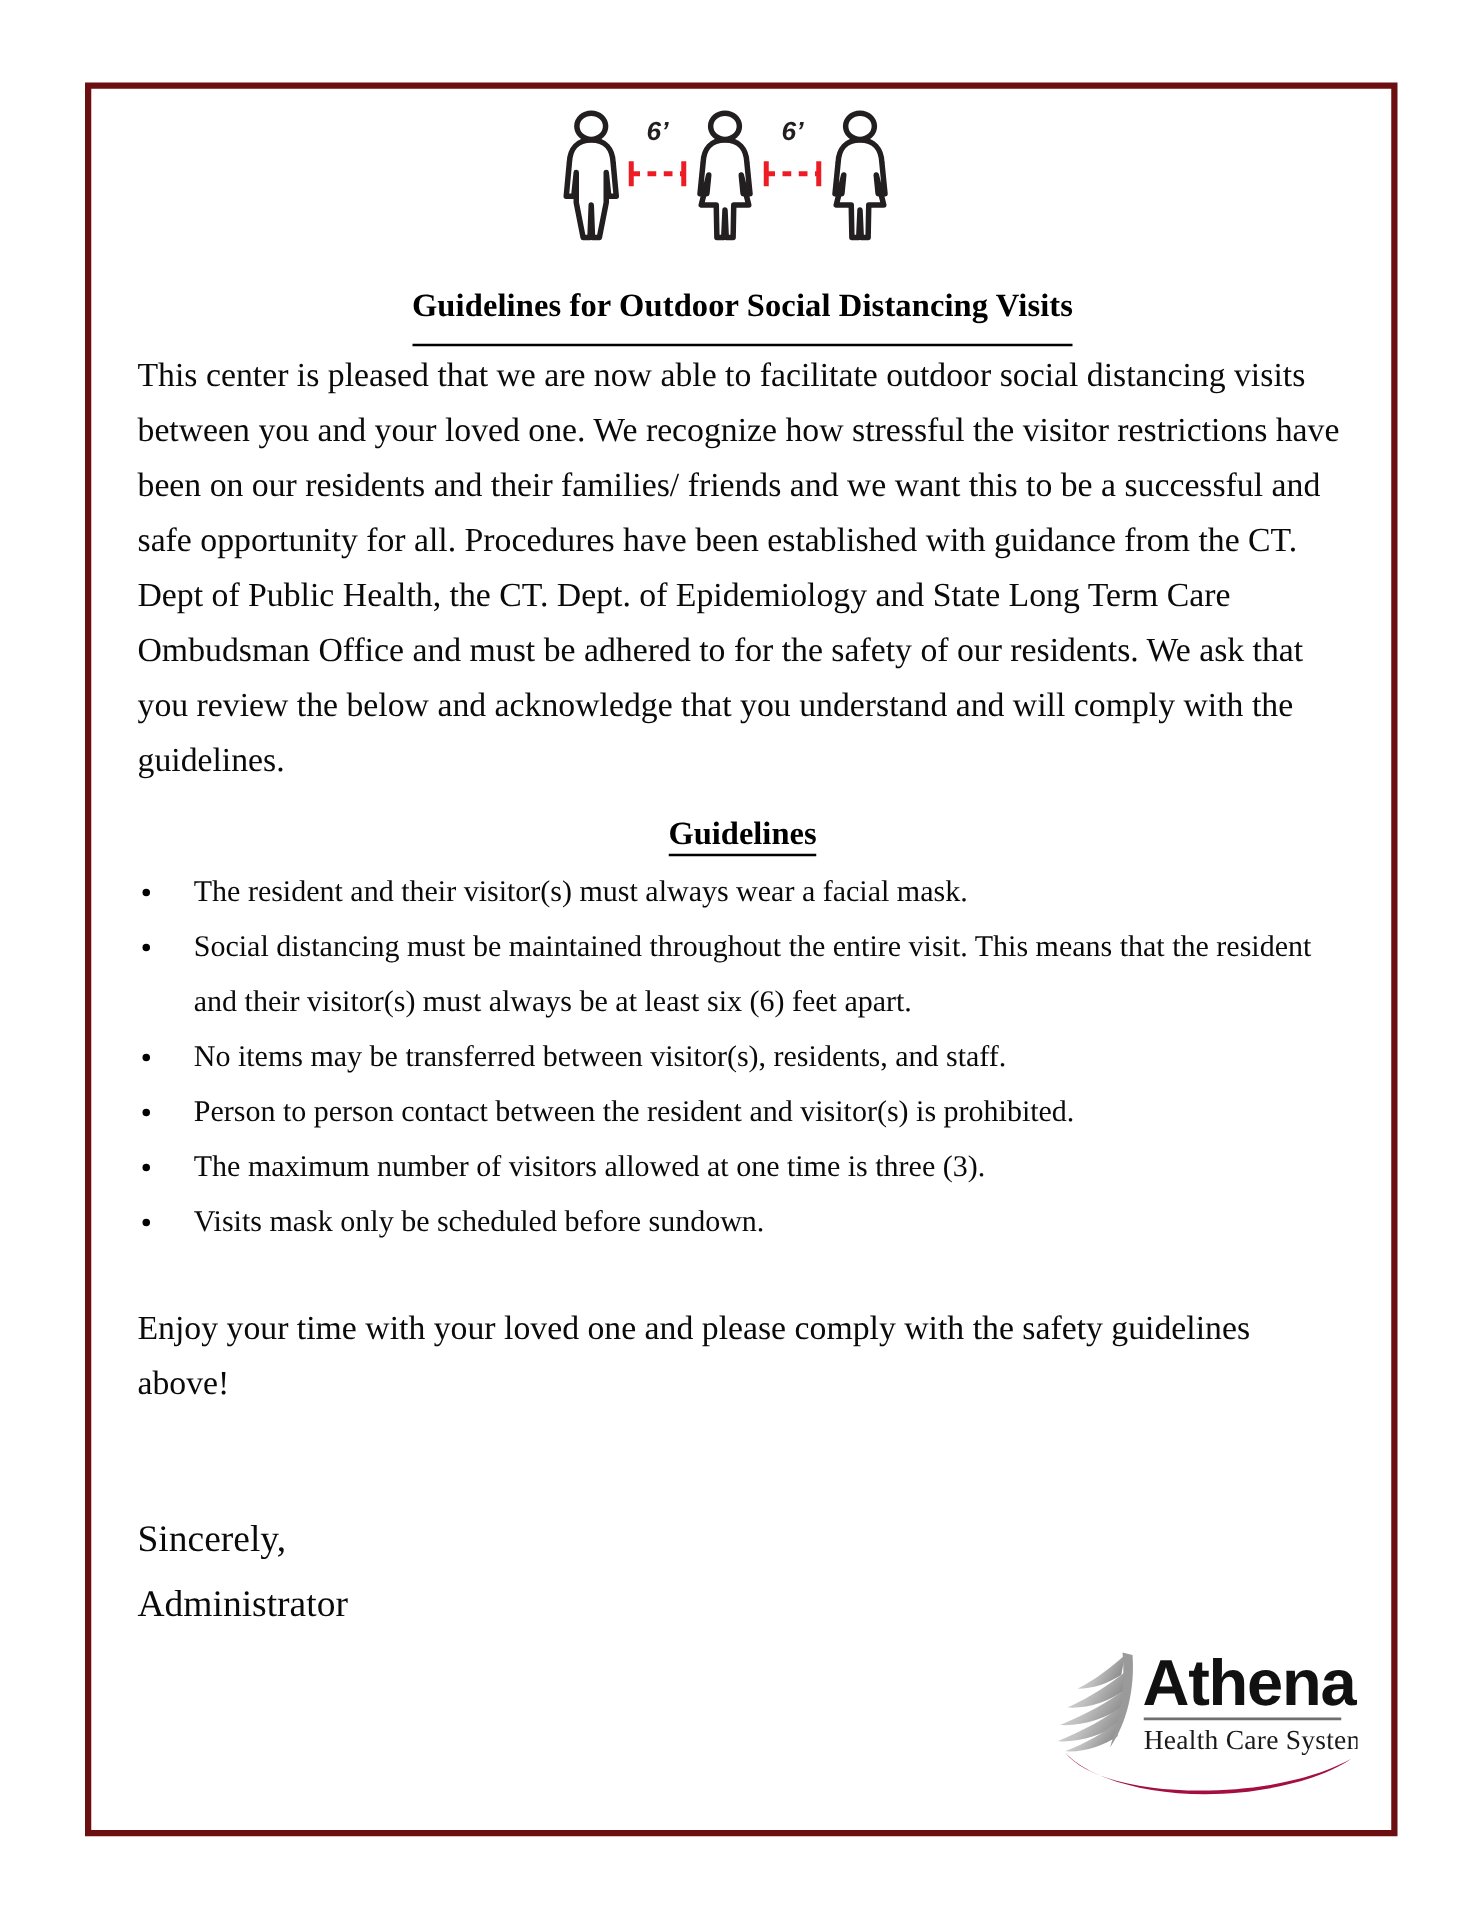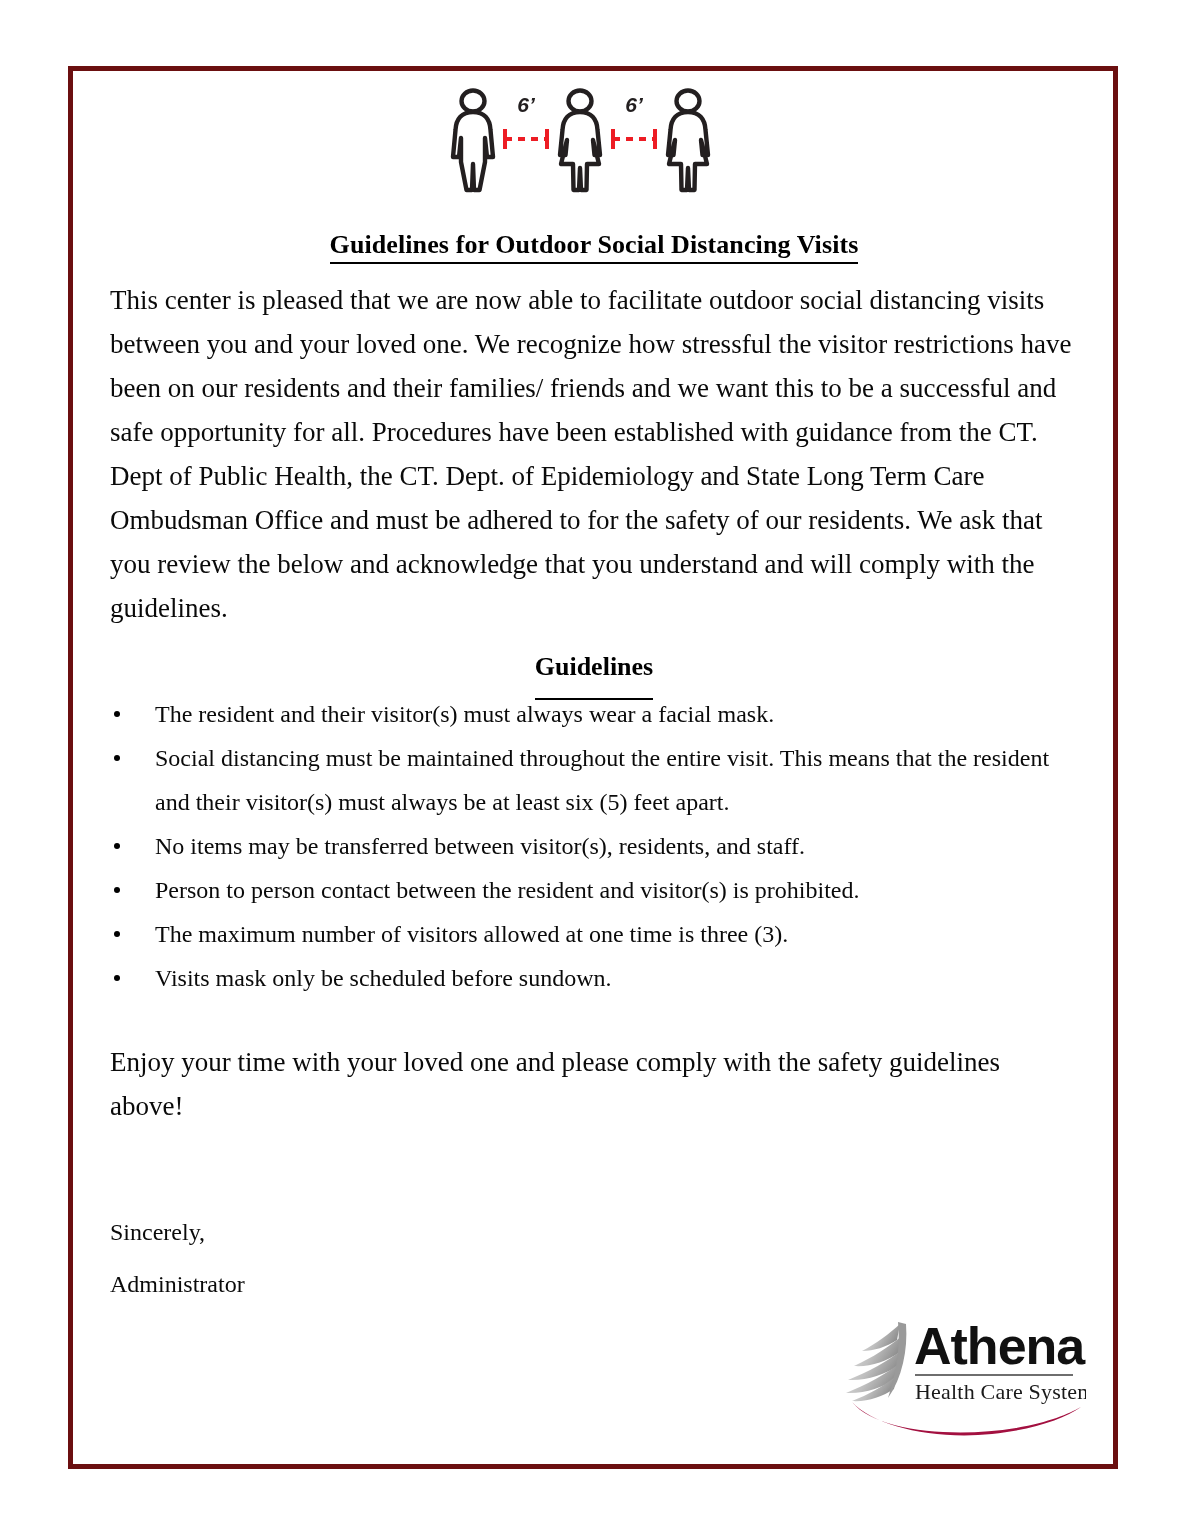--- a/index.html
+++ b/index.html
@@ -41,32 +41,32 @@
   .doc-title{
     text-align:center;
     font-size:26px;
     font-weight:bold;
     letter-spacing:.1px;
     margin-top:36px;
     font-family:"Liberation Serif", serif;
   }
   .doc-title span{
     border-bottom:2.5px solid #000;
-    padding-bottom:3px;
+    padding-bottom:16px;
   }
   .section-heading{
     text-align:center;
     font-size:26px;
     font-weight:bold;
     margin-top:22px;
     margin-bottom:10px;
   }
   .section-heading span{
     border-bottom:2.5px solid #000;
-    padding-bottom:17px;
+    padding-bottom:2px;
   }
 
   
   .para{
     font-size:27px;
     line-height:44px;
     color:#0a0a0a;
     margin-top:18px;
     text-align:left;
     width:963px;
@@ -93,21 +93,21 @@
     left:4px;
     top:19px;
     width:6px; height:6px;
     border-radius:50%;
     background:#000;
   }
 
   
   #signature-block{ margin-top:78px; }
   #signature-block .sig-line{
-    font-size:24px;
+    font-size:30px;
     line-height:52px;
     color:#0a0a0a;
   }
 
   
   #athena-logo{
     position:absolute;
     left:836px; top:1306px;
     width:250px; height:135px;
   }
@@ -210,21 +210,21 @@
   </h1>
 
   <p class="para" id="intro-paragraph">This center is pleased that we are now able to facilitate outdoor social distancing visits between you and your loved one.  We recognize how stressful the visitor restrictions have been on our residents and their families/ friends and we want this to be a successful and safe opportunity for all. Procedures have been established with guidance from the CT. Dept of Public Health, the CT. Dept. of Epidemiology and State Long Term Care Ombudsman Office and must be adhered to for the safety of our residents. We ask that you review the below and acknowledge that you understand and will comply with the guidelines.</p>
 
   <h2 class="section-heading">
     <span>Guidelines</span>
   </h2>
 
   <ul class="guidelines-list">
     <li>The resident and their visitor(s) must always wear a facial mask.</li>
-    <li>Social distancing must be maintained throughout the entire visit. This means that the resident and their visitor(s) must always be at least six (5) feet apart.</li>
+    <li>Social distancing must be maintained throughout the entire visit. This means that the resident and their visitor(s) must always be at least six (6) feet apart.</li>
     <li>No items may be transferred between visitor(s), residents, and staff.</li>
     <li>Person to person contact between the resident and visitor(s) is prohibited.</li>
     <li>The maximum number of visitors allowed at one time is three (3).</li>
     <li>Visits mask only be scheduled before sundown.</li>
   </ul>
 
   <p class="para" id="closing-paragraph">Enjoy your time with your loved one and please comply with the safety guidelines above!</p>
 
   <div id="signature-block">
     <div class="sig-line">Sincerely,</div>

